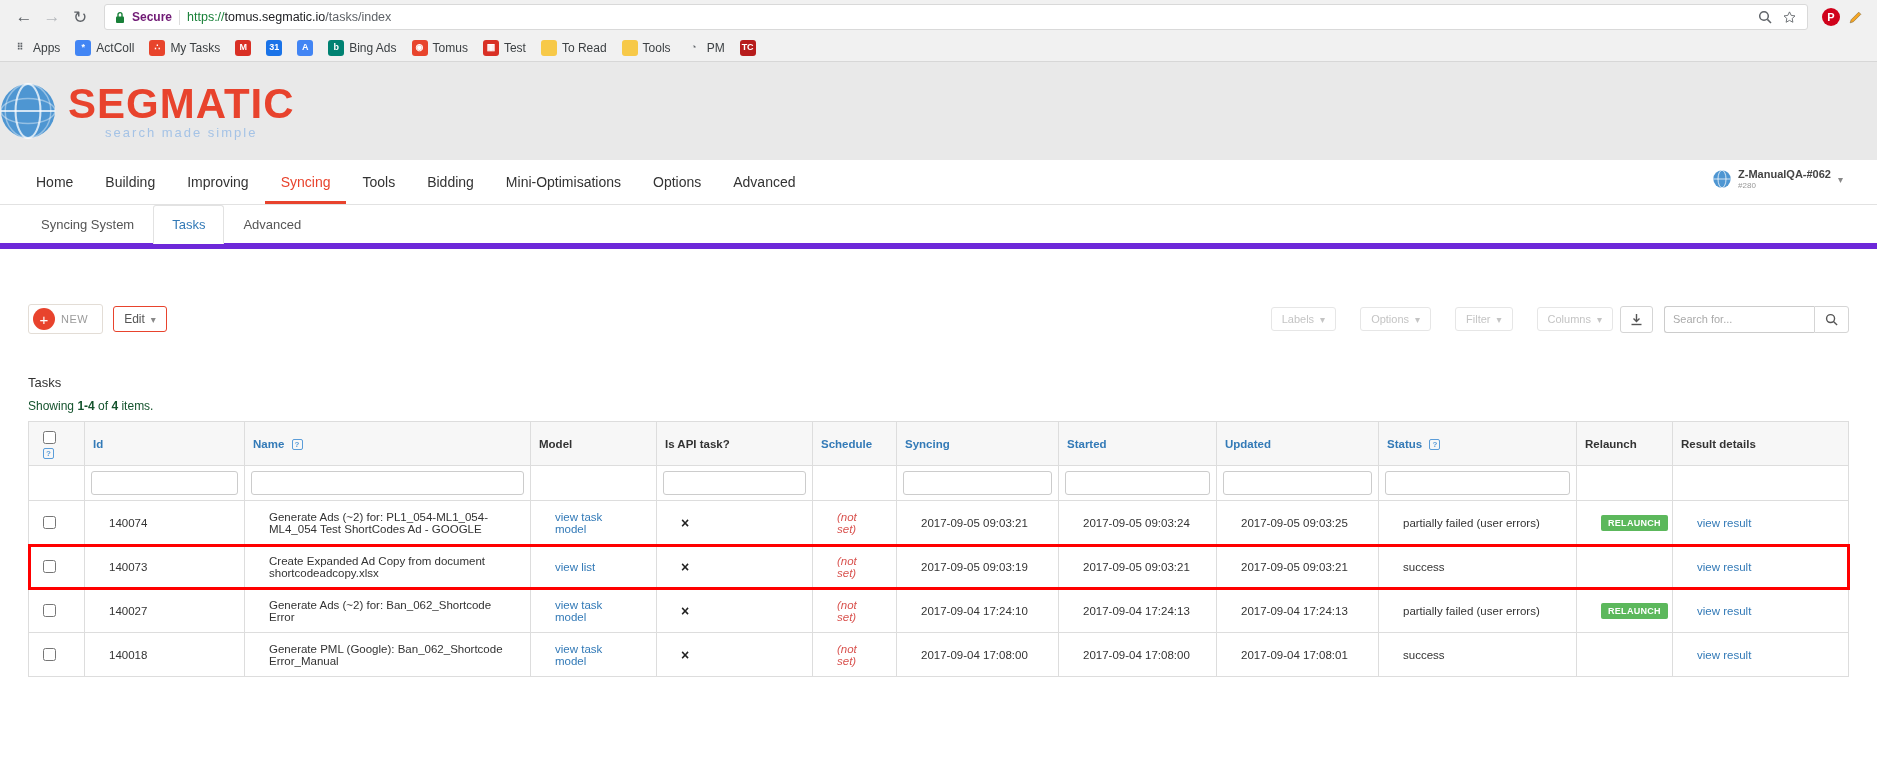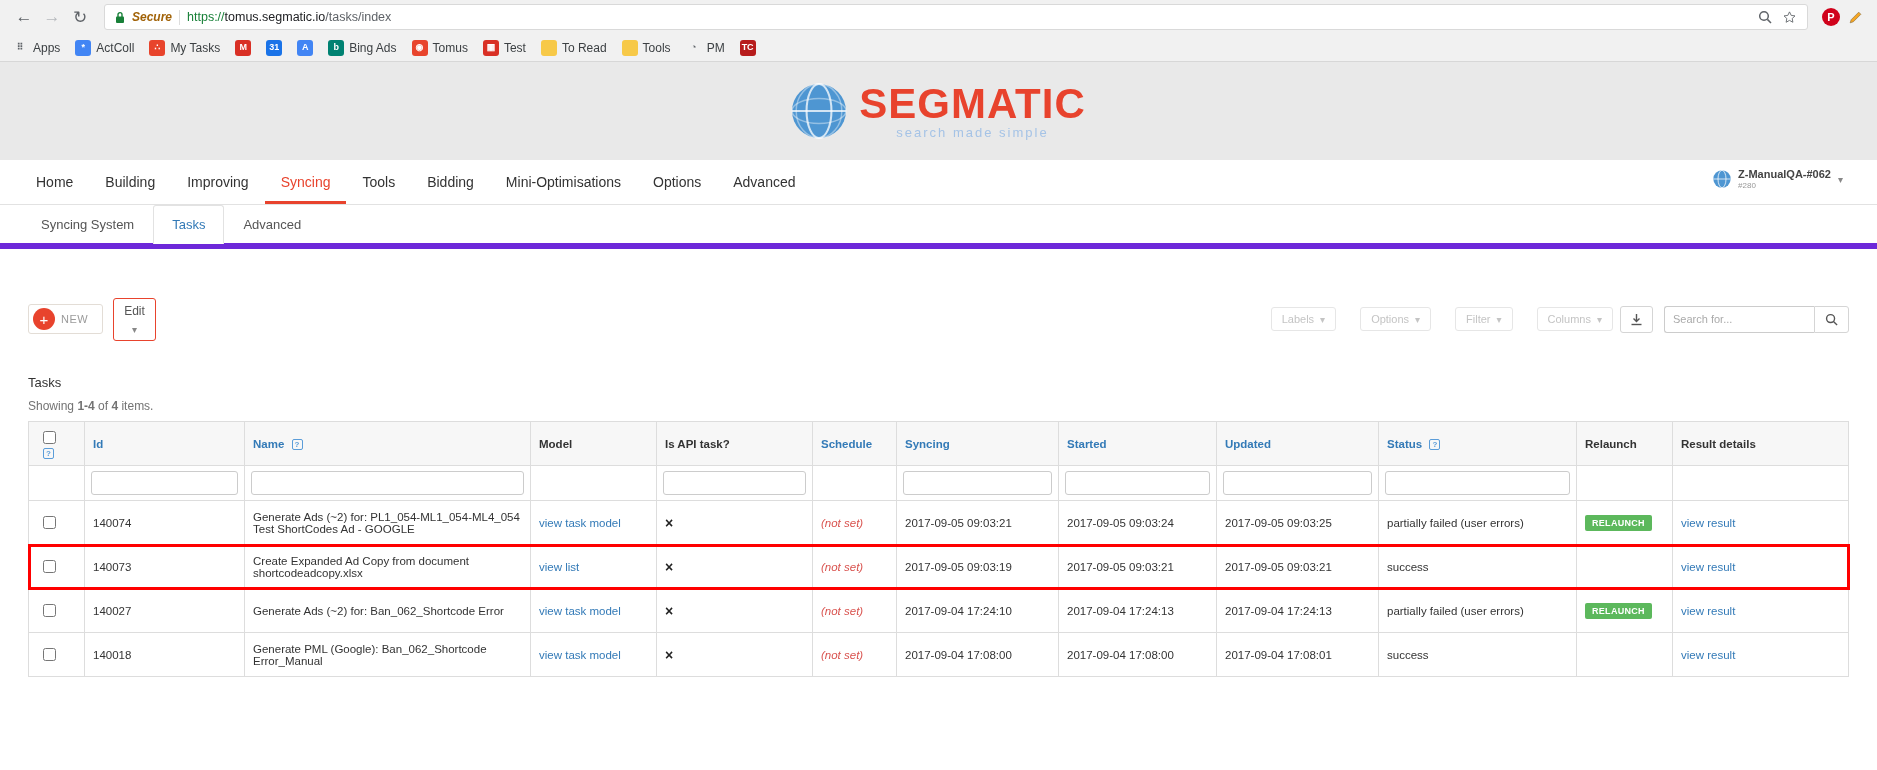--- a/index.html
+++ b/index.html
@@ -11,40 +11,40 @@
   }
 
   
   .browser-top { background:#f1f1f1; }
   .btoolbar { display:flex; align-items:center; height:34px; padding:0 10px; }
   .nav-icon { width:28px; height:28px; display:flex; align-items:center; justify-content:center;
               font-size:17px; color:#5f6368; cursor:pointer; }
   .nav-icon.disabled { color:#b6b9bd; }
   .omnibox { flex:1; display:flex; align-items:center; height:26px; background:#fff;
              border:1px solid #d9d9d9; border-radius:3px; padding:0 10px; margin:0 10px; gap:7px; }
-  .secure-label { color:#a16207; font-weight:bold; font-size:12px;font-style:italic; }
+  .secure-label { color:#701a75; font-weight:bold; font-size:12px; }
   .omni-divider { width:1px; height:15px; background:#ddd; }
   .url { font-size:12.5px; color:#202124; white-space:nowrap; }
   .url .scheme { color:#188038; }
   .url .path { color:#5f6368; }
   .omni-right { margin-left:auto; display:flex; gap:10px; align-items:center; }
   .ext-area { display:flex; align-items:center; gap:8px; padding:0 4px; }
   .ext-p { width:18px; height:18px; border-radius:50%; background:#d0021b; color:#fff;
            font-size:11px; font-weight:bold; display:flex; align-items:center; justify-content:center; }
 
   .bookmarks { display:flex; align-items:center; height:28px; padding:0 12px; gap:15px;
                background:#f1f1f1; border-bottom:1px solid #d7d7d7; }
   .bm { display:flex; align-items:center; gap:5px; cursor:pointer; }
   .bm-chip { min-width:16px; height:16px; border-radius:3px; color:#fff; font-size:9px;
              font-weight:bold; display:flex; align-items:center; justify-content:center;
              line-height:1; padding:0 2px; }
   .bm-label { font-size:12px; color:#3c4043; white-space:nowrap; }
 
   
-  .logo-band { height:98px; background:#e9e9e9; display:flex; align-items:center; justify-content:center; }
+  .logo-band { height:98px; background:#e9e9e9; display:flex; align-items:center; }
   .logo { display:flex; align-items:center; gap:12px; }
   .logo-text { display:flex; flex-direction:column; }
   .brand { font-size:42px; font-weight:bold; color:#e8432d; letter-spacing:1px; line-height:1; }
   .tagline { font-size:13px; color:#a5c3e6; letter-spacing:2px; margin-top:0; text-align:center; }
 
   
   .mainnav { position:relative; border-bottom:1px solid #e2e2e2; background:#fff; }
   .mainnav ul { list-style:none; margin:0; padding:0 20px; display:flex; }
   .nav-item { padding:14px 16px; font-size:14px; color:#333; cursor:pointer; }
   .nav-item.active { color:#e8432d; box-shadow:inset 0 -3px 0 #e8432d; }
@@ -63,51 +63,51 @@
 
   
   .toolbar { display:flex; align-items:center; padding:0 28px; margin-top:48px; height:44px; }
   .btn { background:#fff; border:1px solid #d5d5d5; border-radius:3px; font-family:inherit;
          font-size:12px; color:#555; display:inline-flex; align-items:center; gap:6px;
          padding:5px 10px; cursor:pointer; }
   .new-btn { padding:3px 14px 3px 4px; border-color:#e3ddd6; }
   .plus-circle { width:22px; height:22px; border-radius:50%; background:#e8432d; color:#fff;
                  font-size:15px; display:flex; align-items:center; justify-content:center; }
   .new-label { color:#9b9b9b; font-size:11px; letter-spacing:.5px; }
-  .edit-btn { border-color:#e8432d; margin-left:10px;flex-direction:column; }
+  .edit-btn { border-color:#e8432d; margin-left:10px; }
   .toolbar-right { margin-left:auto; display:flex; align-items:center; gap:7px; }
   .ghost-group { display:flex; gap:24px;border-radius:8px; }
   .ghost-btn { color:#c4c4c4; border-color:#e6e6e6; font-size:11px; }
   .ghost-btn .caret { color:#c4c4c4; }
   .icon-btn { padding:5px 9px; height:27px; }
   .search-group { display:flex; margin-left:4px; }
   .search-input { width:150px; height:27px; border:1px solid #ccc; border-right:none;
                   border-radius:3px 0 0 3px; padding:0 8px; font-size:11px; font-family:inherit; color:#555; }
   .search-input::placeholder { color:#aaa; }
   .search-btn { border-radius:0 3px 3px 0; height:27px; }
 
   
   .content { padding:0 28px; margin-top:34px; }
   .page-title { font-size:13px; color:#333; margin-bottom:9px; }
-  .summary { font-size:12px; color:#737373; margin-bottom:8px; }
+  .summary { font-size:12px; color:#14532d; margin-bottom:8px; }
   .summary b { font-weight:bold; }
 
   table { width:100%; border-collapse:collapse; table-layout:fixed; font-size:11.5px;
           color:#333; background:#fff; }
   th, td { border:1px solid #ddd; padding:6px 8px; text-align:left; vertical-align:middle; }
   thead .head-row th { background:#f7f7f7; font-weight:bold; height:30px; }
   .col-label { color:#333; }
   .col-label.sortable { color:#337ab7; cursor:pointer; }
   .info-icon { display:inline-block; width:11px; height:11px; border:1px solid #5b9dd9;
                color:#5b9dd9; border-radius:2px; font-size:8px; line-height:10px;
                text-align:center; margin-left:4px; vertical-align:1px; }
   .filter-row td { padding:5px 6px; height:34px; background:#fff; }
   .filter-input { width:100%; height:24px; border:1px solid #ccc; border-radius:3px;
                   padding:0 6px; font-family:inherit; font-size:11px; }
-  tbody td { height:44px; padding:4px 8px; }
+  tbody td { height:44px; padding:4px 24px; }
   .cb-col { padding-left:10px; }
   .lnk { color:#337ab7; text-decoration:none; cursor:pointer; }
   .cross { font-weight:bold; font-size:14px; color:#222; }
   .notset { color:#d9534f; font-style:italic; }
   .relaunch-btn { background:#5cb85c; color:#fff; font-size:9px; font-weight:bold;
                   padding:3px 7px; border-radius:2px; letter-spacing:.3px; cursor:pointer;
                   display:inline-block; }
   tr.row-highlight { outline:3px solid #ff0000; outline-offset:-2px; }
 </style>
 </head>

